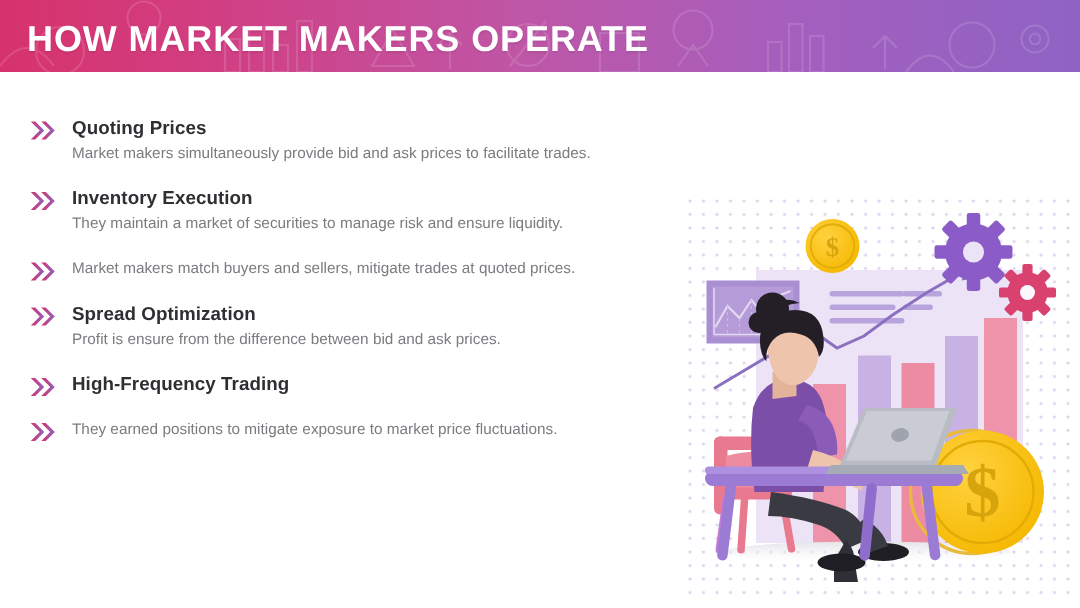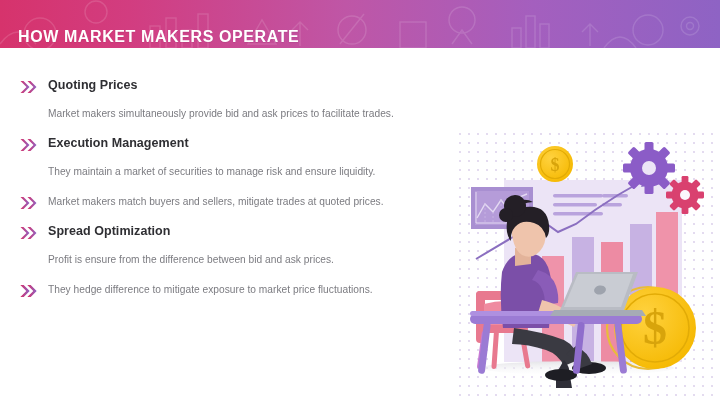--- a/index.html
+++ b/index.html
@@ -21,23 +21,23 @@
     width:720px; height:48px;
     background:linear-gradient(90deg,#d6336c 0%, #d23d80 18%, #bf56a6 48%, #a45fbe 74%, #8e63c4 100%);
     overflow:hidden;
   }
   .header-pattern {
     position:absolute; inset:0;
     opacity:.13;
     pointer-events:none;
   }
   .header-title {
-    position:absolute; left:18px; top:21px;
+    position:absolute; left:18px; top:11px;
     color:#ffffff;
-    font-size:16px;
+    font-size:24px;
     font-weight:bold;
     letter-spacing:.6px;
     line-height:32px;
     white-space:nowrap;
     text-shadow:0 1px 1px rgba(0,0,0,.07);
   }
 
   
   .list {
     position:absolute; left:18px; top:78px;
@@ -57,21 +57,21 @@
     font-size:12.5px;
     font-weight:bold;
     color:#2f2f33;
     line-height:15px;
     letter-spacing:.05px;
   }
   .item-desc {
     font-size:10.2px;
     color:#7b7b80;
     line-height:15px;
-    margin-top:13px;
+    margin-top:2px;
     letter-spacing:.02px;
   }
 
   
   .illus {
     position:absolute;
     left:458px; top:132px;
     width:258px; height:268px;
   }
   .illus svg { display:block; }
@@ -131,21 +131,21 @@
       </svg>
       <div class="item-title">Quoting Prices</div>
       <div class="item-desc">Market makers simultaneously provide bid and ask prices to facilitate trades.</div>
     </div>
 
     <div class="item">
       <svg class="chev" viewBox="0 0 18 14">
         <path d="M1.5 1 L7.5 7 L1.5 13 L4.5 13 L10.5 7 L4.5 1 Z" fill="url(#chevGrad)"></path>
         <path d="M8.5 1 L14.5 7 L8.5 13 L11.5 13 L17.5 7 L11.5 1 Z" fill="url(#chevGrad)"></path>
       </svg>
-      <div class="item-title">Execution Management</div>
+      <div class="item-title">Inventory Execution</div>
       <div class="item-desc">They maintain a market of securities to manage risk and ensure liquidity.</div>
     </div>
 
     <div class="item">
       <svg class="chev" viewBox="0 0 18 14">
         <path d="M1.5 1 L7.5 7 L1.5 13 L4.5 13 L10.5 7 L4.5 1 Z" fill="url(#chevGrad)"></path>
         <path d="M8.5 1 L14.5 7 L8.5 13 L11.5 13 L17.5 7 L11.5 1 Z" fill="url(#chevGrad)"></path>
       </svg>
       <div class="item-desc">Market makers match buyers and sellers, mitigate trades at quoted prices.</div>
     </div>
@@ -157,28 +157,29 @@
       </svg>
       <div class="item-title">Spread Optimization</div>
       <div class="item-desc">Profit is ensure from the difference between bid and ask prices.</div>
     </div>
 
     <div class="item">
       <svg class="chev" viewBox="0 0 18 14">
         <path d="M1.5 1 L7.5 7 L1.5 13 L4.5 13 L10.5 7 L4.5 1 Z" fill="url(#chevGrad)"></path>
         <path d="M8.5 1 L14.5 7 L8.5 13 L11.5 13 L17.5 7 L11.5 1 Z" fill="url(#chevGrad)"></path>
       </svg>
-    </div>
-
-    <div class="item">
-      <svg class="chev" viewBox="0 0 18 14">
-        <path d="M1.5 1 L7.5 7 L1.5 13 L4.5 13 L10.5 7 L4.5 1 Z" fill="url(#chevGrad)"></path>
-        <path d="M8.5 1 L14.5 7 L8.5 13 L11.5 13 L17.5 7 L11.5 1 Z" fill="url(#chevGrad)"></path>
-      </svg>
-      <div class="item-desc">They hedge difference to mitigate exposure to market price fluctuations.</div>
+      <div class="item-title">High-Frequency Trading</div>
+    </div>
+
+    <div class="item">
+      <svg class="chev" viewBox="0 0 18 14">
+        <path d="M1.5 1 L7.5 7 L1.5 13 L4.5 13 L10.5 7 L4.5 1 Z" fill="url(#chevGrad)"></path>
+        <path d="M8.5 1 L14.5 7 L8.5 13 L11.5 13 L17.5 7 L11.5 1 Z" fill="url(#chevGrad)"></path>
+      </svg>
+      <div class="item-desc">They earned positions to mitigate exposure to market price fluctuations.</div>
     </div>
 
   </div>
 
   <div class="illus">
     <svg width="258" height="268" viewBox="0 0 258 268" xmlns="http://www.w3.org/2000/svg">
       <defs>
         <pattern id="dots" width="9" height="9" patternUnits="userSpaceOnUse">
           <circle cx="2" cy="2" r="1.1" fill="#ded3ec"></circle>
         </pattern>

